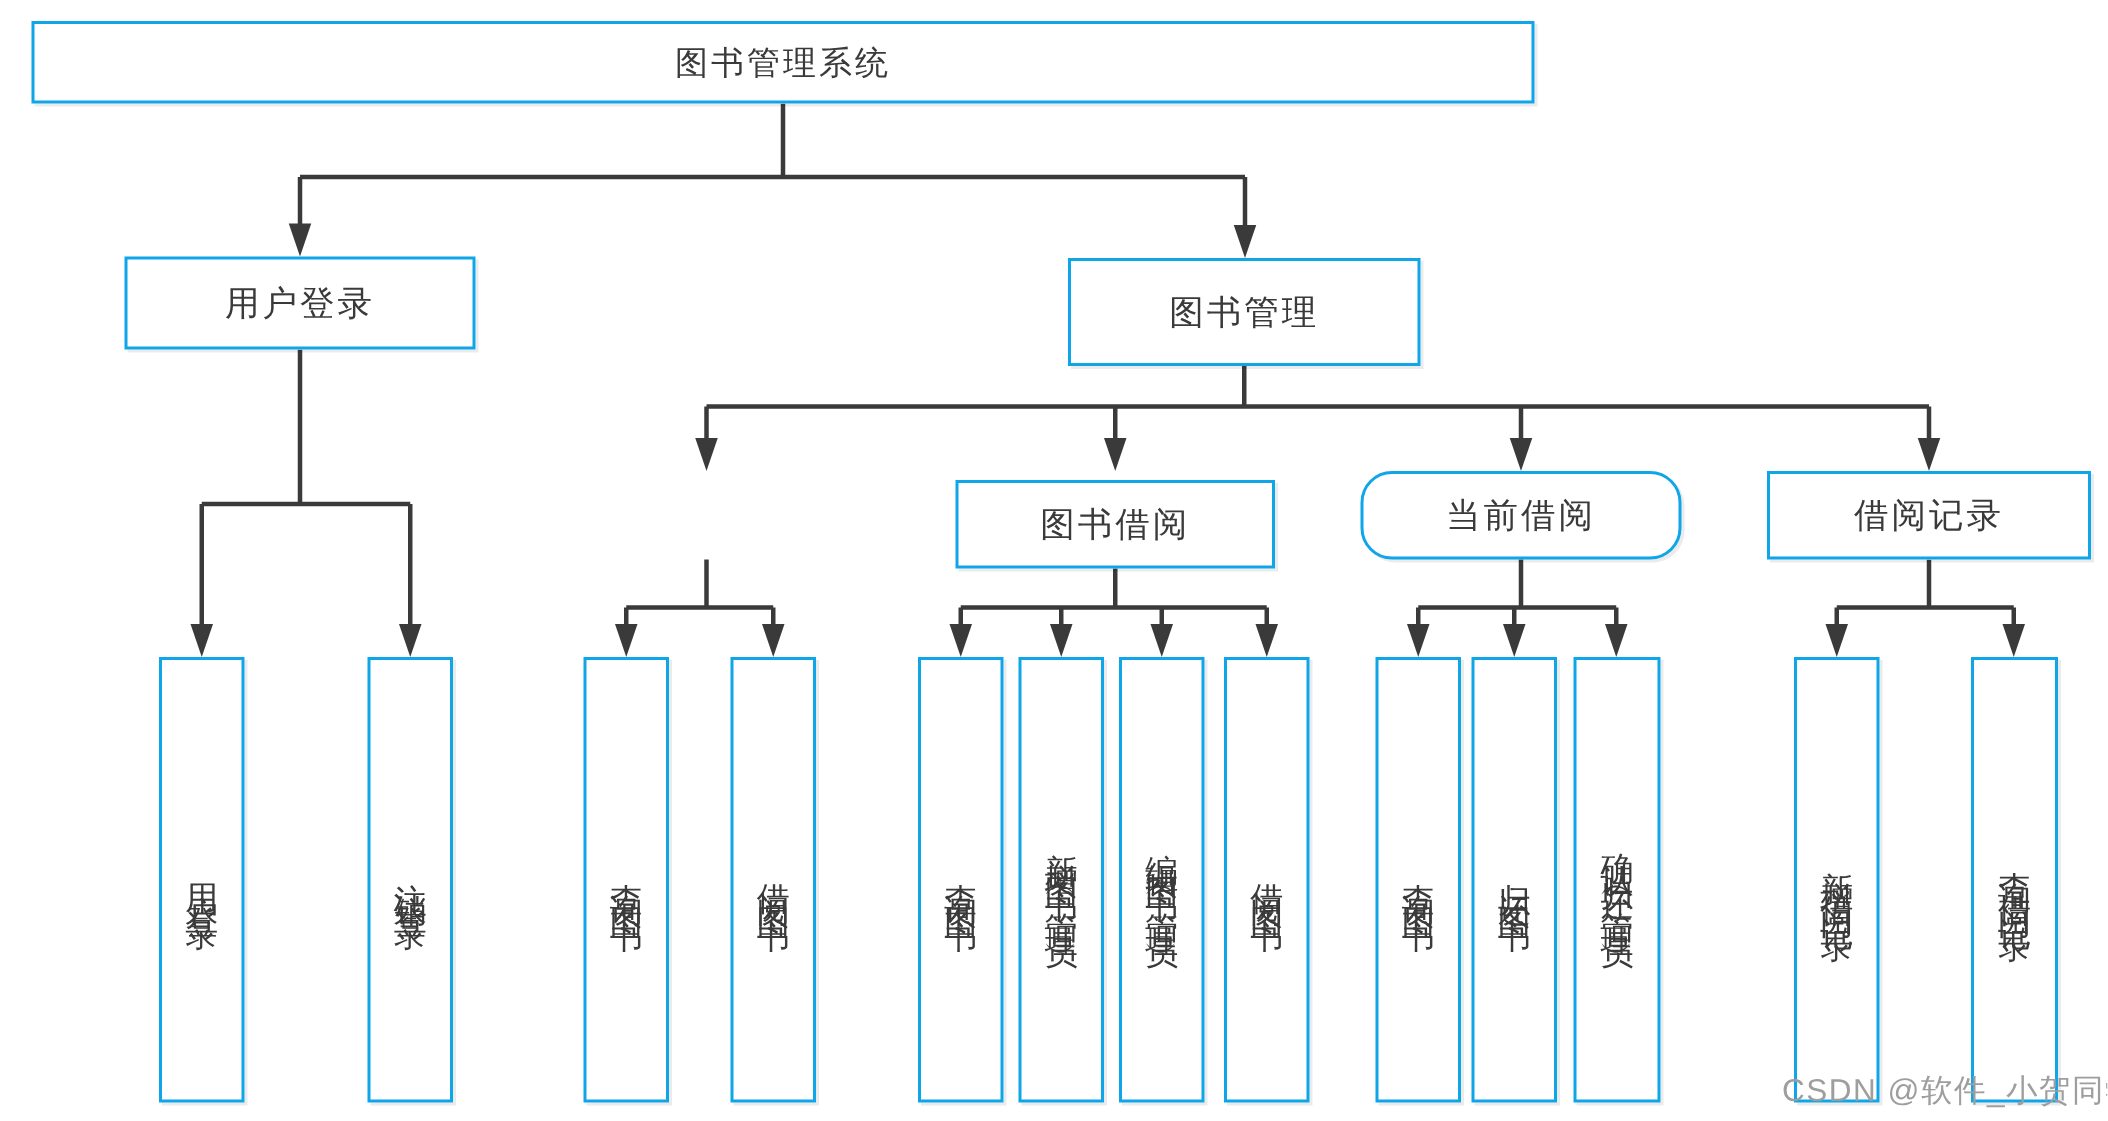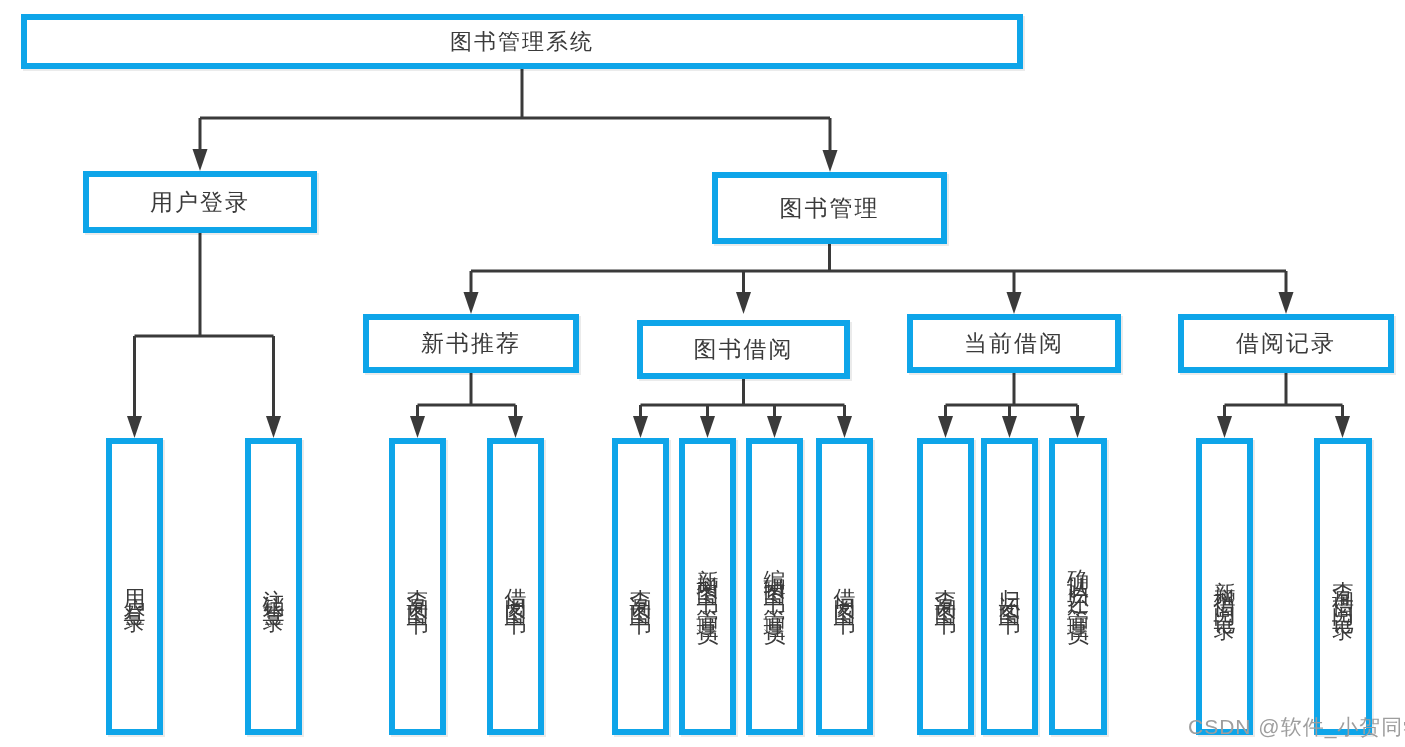--- a/index.html
+++ b/index.html
@@ -9,21 +9,21 @@
     background:#ffffff;
     font-family:"Liberation Sans","DejaVu Sans",sans-serif;
     color:#3a3a3a;
     overflow:hidden;
   }
   .connectors{position:absolute;left:0;top:0;z-index:1;}
   .node{
     position:absolute;
     box-sizing:border-box;
     background:#ffffff;
-    border:6px solid #0ea5e9;
+    border:2px solid #0ea5e9;
     display:flex;
     align-items:center;
     justify-content:center;
     z-index:2;
     box-shadow:2px 2px 0 rgba(0,0,0,0.08);
   }
   .node .lbl{
     color:#3a3a3a;
     white-space:nowrap;
   }
@@ -127,27 +127,24 @@
     <span class="lbl">图书管理系统</span>
   </div>
 
   <div class="node h-node" style="left:83px;top:171px;width:234px;height:62px;">
     <span class="lbl">用户登录</span>
   </div>
   <div class="node h-node" style="left:712px;top:172px;width:235px;height:72px;">
     <span class="lbl">图书管理</span>
   </div>
 
-  <div class="node h-node" style="left:363px;top:314px;width:216px;height:59px;">
-    <span class="lbl">新书推荐</span>
-  </div>
   <div class="node h-node" style="left:637px;top:320px;width:213px;height:59px;">
     <span class="lbl">图书借阅</span>
   </div>
-  <div class="node h-node" style="left:907px;top:314px;width:214px;height:59px;">
+  <div class="node h-node" style="left:907px;top:314px;width:214px;height:59px;border-radius:21px;">
     <span class="lbl">当前借阅</span>
   </div>
   <div class="node h-node" style="left:1178px;top:314px;width:216px;height:59px;">
     <span class="lbl">借阅记录</span>
   </div>
 
   <div class="node v-node" style="left:106px;top:438px;width:57px;height:297px;">
     <span class="lbl">用户登录</span>
   </div>
   <div class="node v-node" style="left:245px;top:438px;width:57px;height:297px;">

